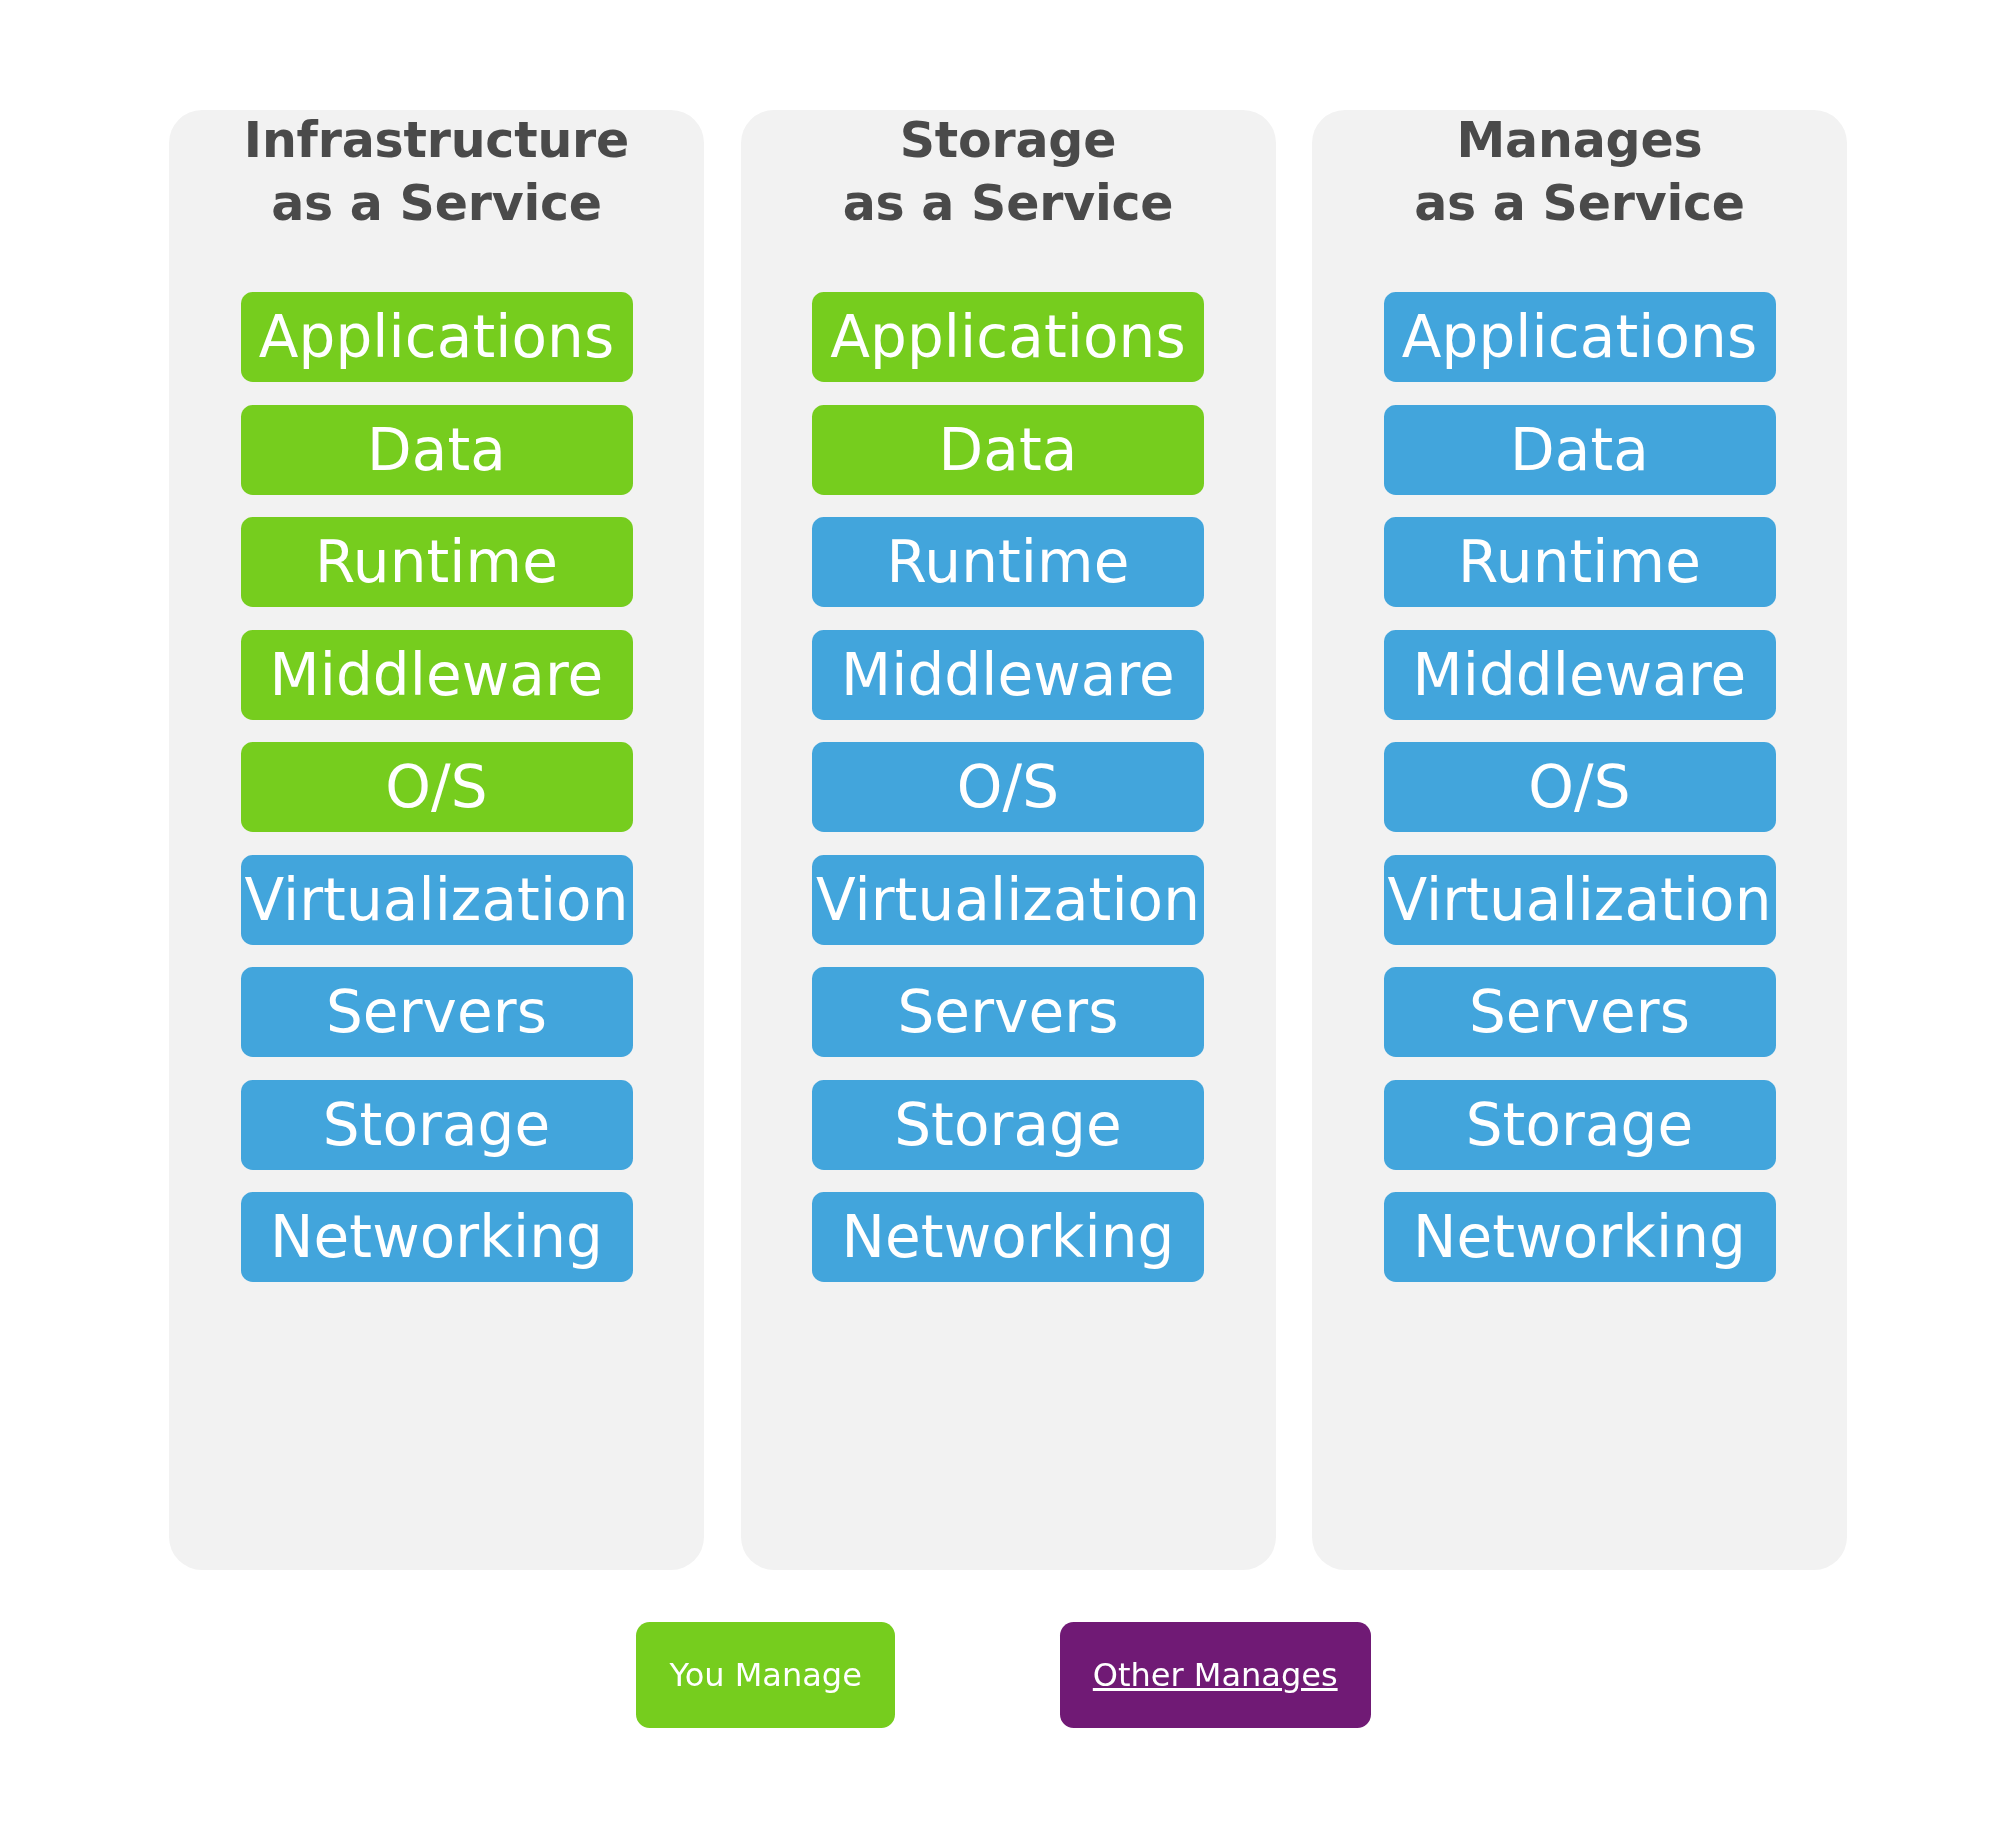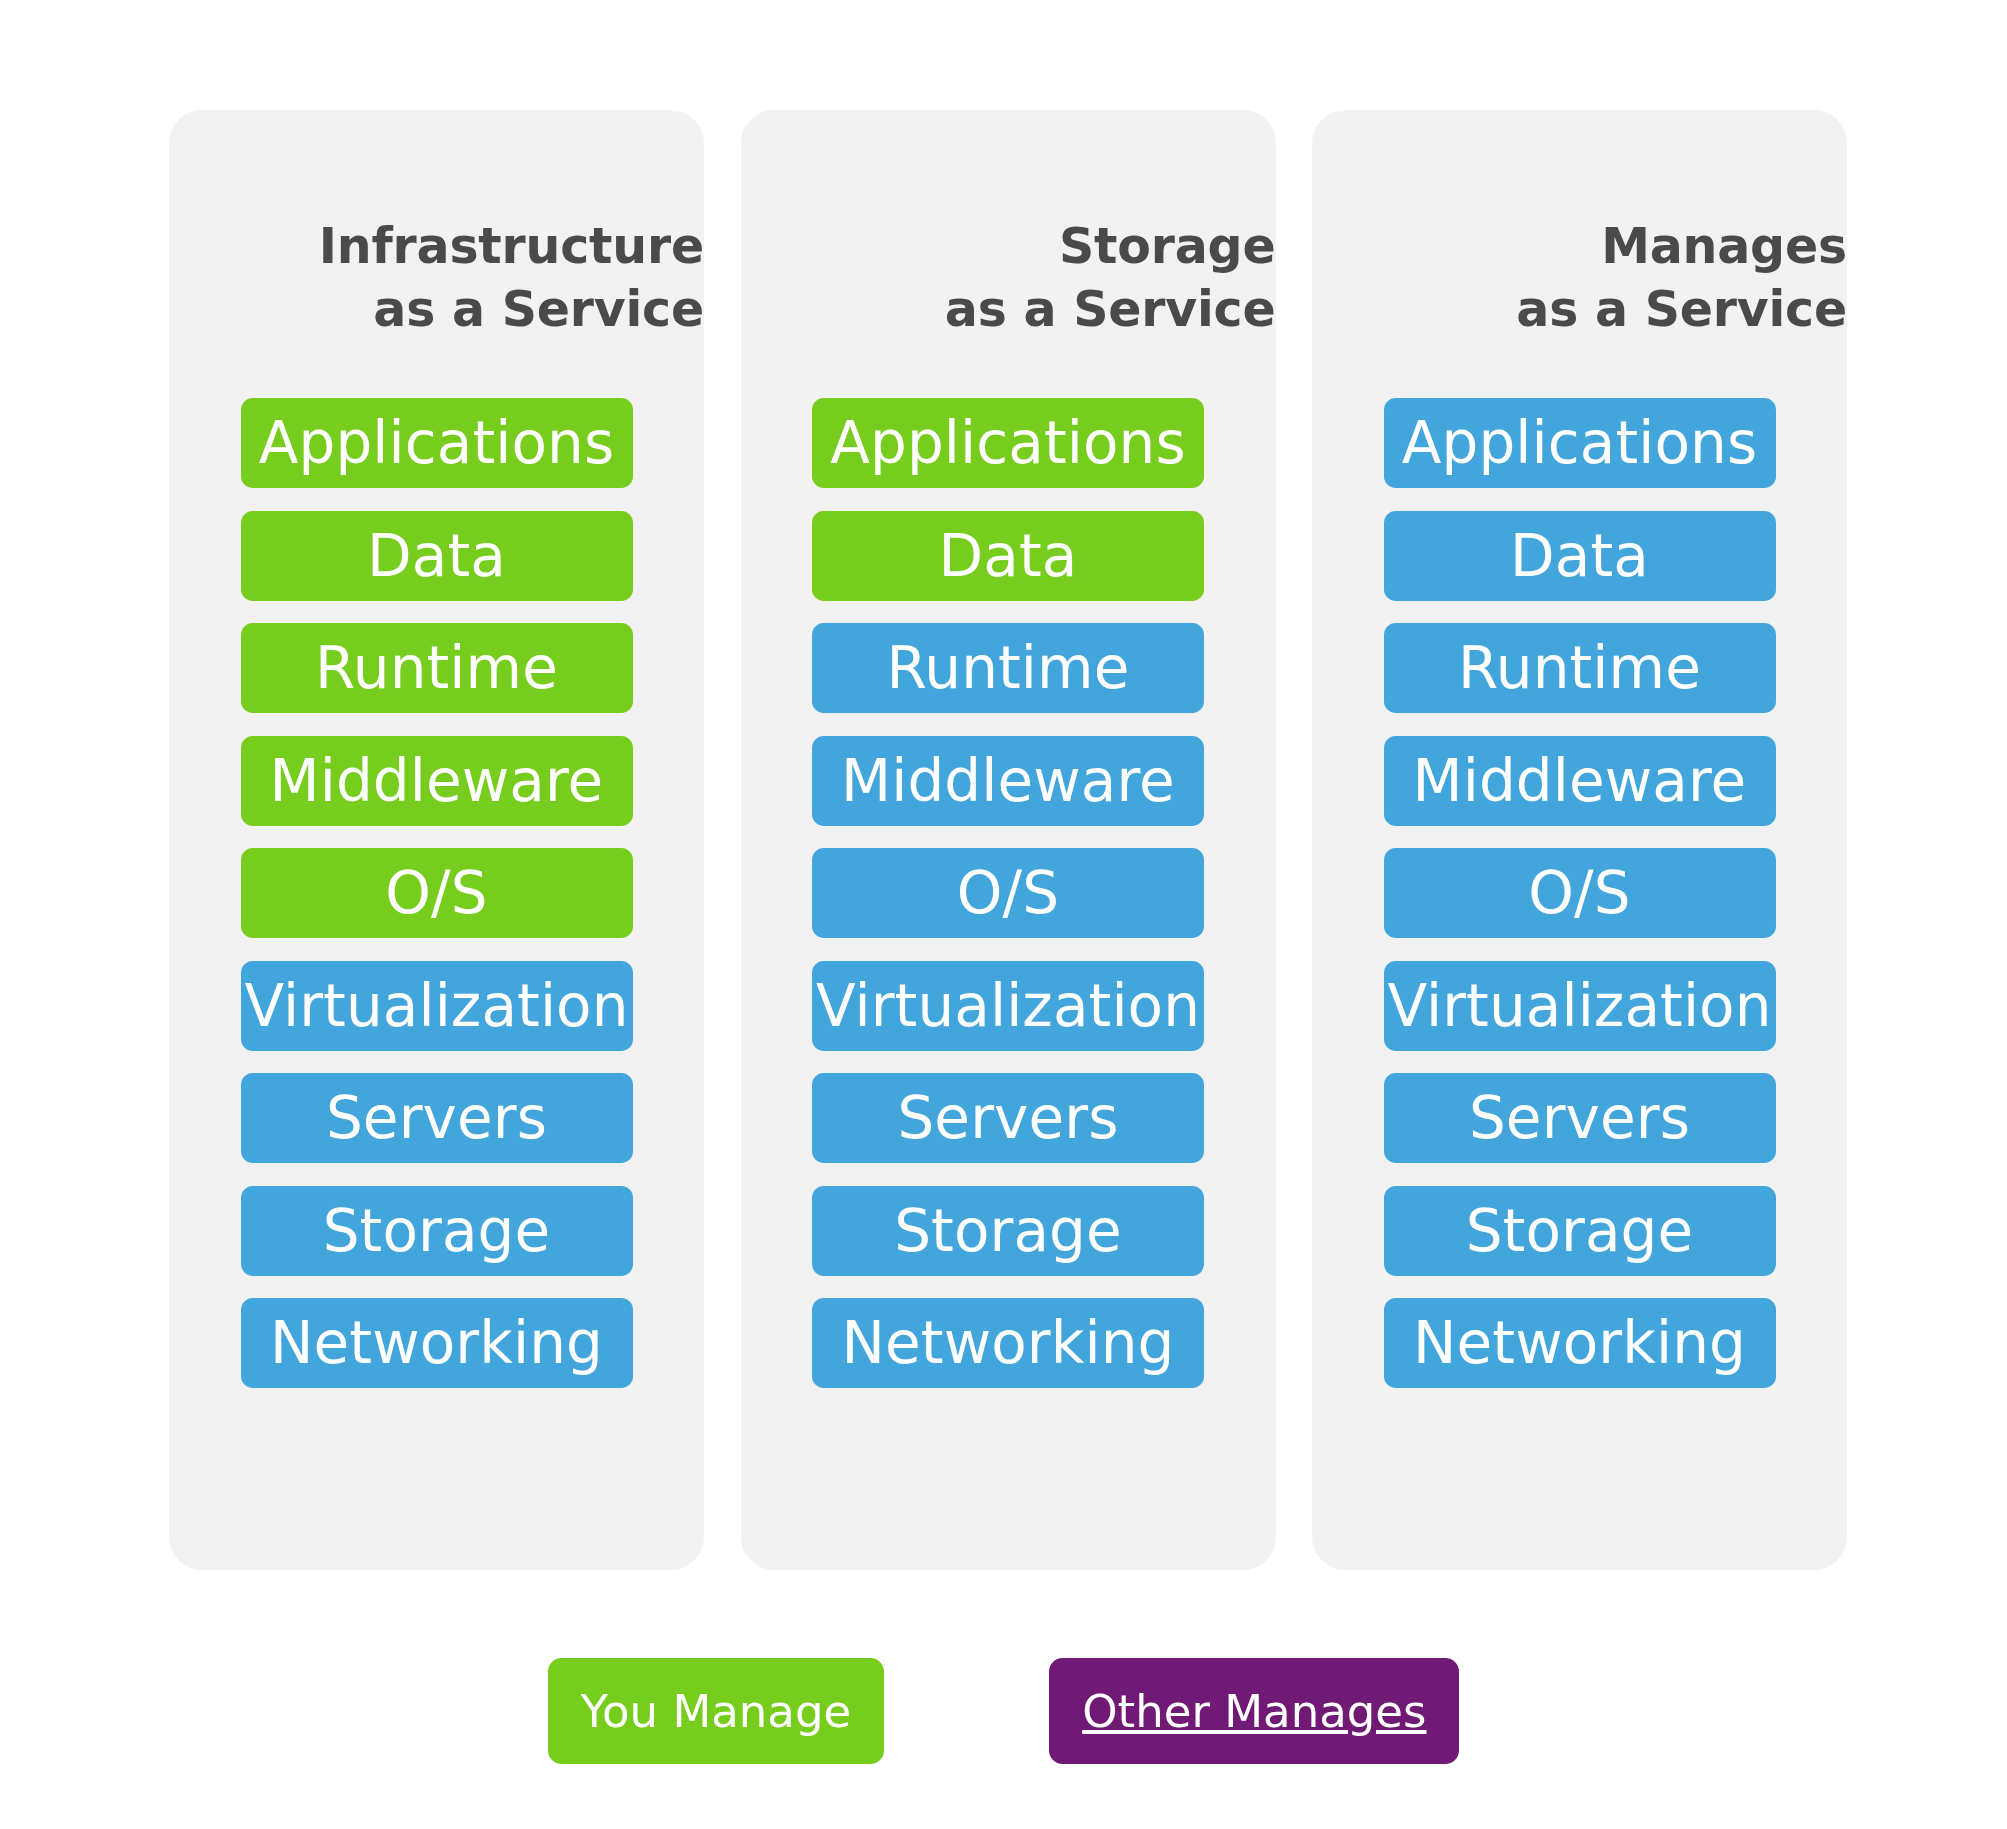--- a/index.html
+++ b/index.html
@@ -42,23 +42,22 @@
     background: #f2f2f2;
     border-radius: 33px;
     box-sizing: border-box;
     padding: 0;
     display: flex;
     flex-direction: column;
     align-items: center;
   }
 
   .card-title {
-    margin-top: 106px;
     width: 100%;
-    text-align: right;
+    text-align: center;
     font-size: 49px;
     font-weight: bold;
     color: #4a4a4a;
     line-height: 1.28;
     letter-spacing: -0.2px;
     font-family: "DejaVu Sans", sans-serif;
     white-space: pre-line;
   }
 
   .layer-stack {
@@ -101,25 +100,24 @@
     align-items: center;
   }
 
   .legend-chip {
     height: 106px;
     border-radius: 13.7px;
     display: flex;
     align-items: center;
     justify-content: center;
     color: #ffffff;
-    font-size: 45px;
+    font-size: 32px;
     padding: 0 33px;
     box-sizing: border-box;
     font-family: "DejaVu Sans", sans-serif;
-    margin-top: 36px;
   }
   .legend-chip.green { background: #76cd1e; }
   .legend-chip.blue  { background: #701a75; text-decoration: underline; }
 
   .legend-gap { width: 165px; }
 </style>
 </head>
 <body>
 
 <div id="stage">

